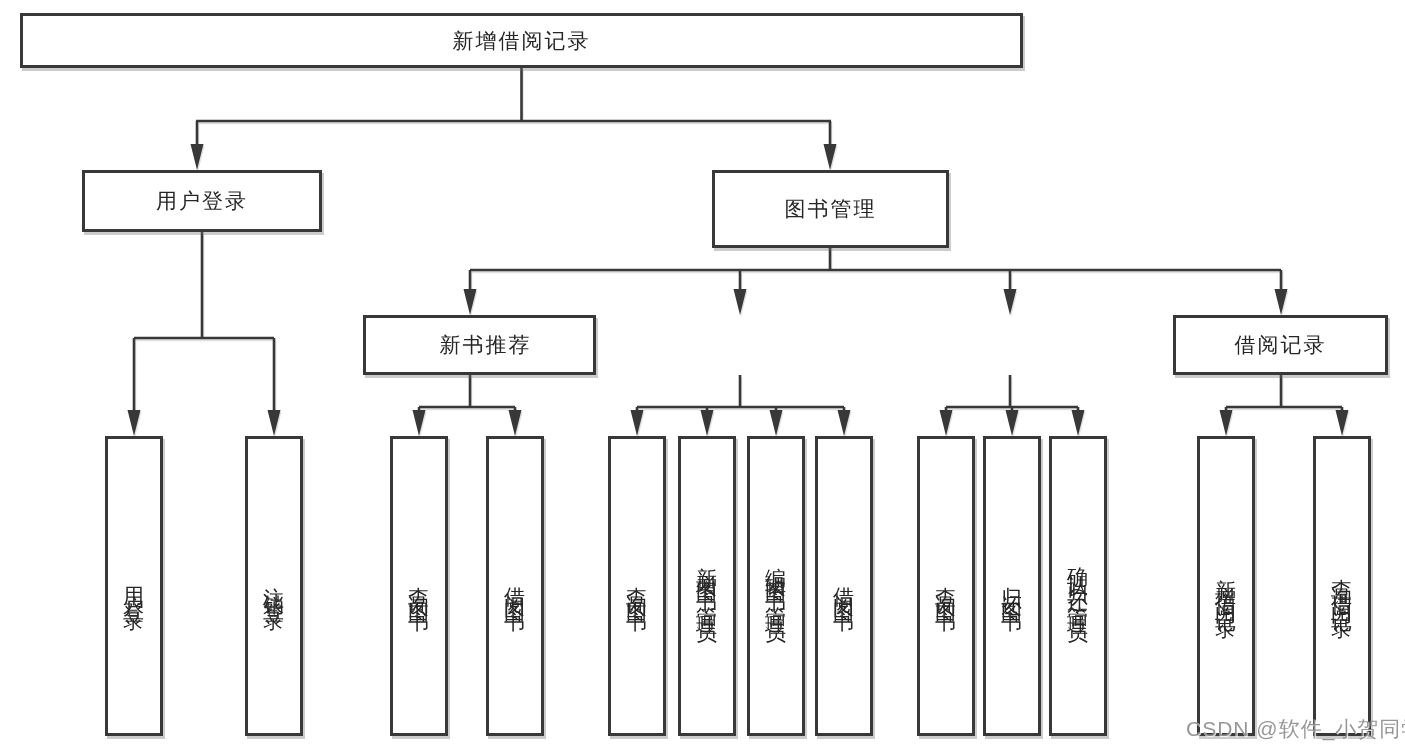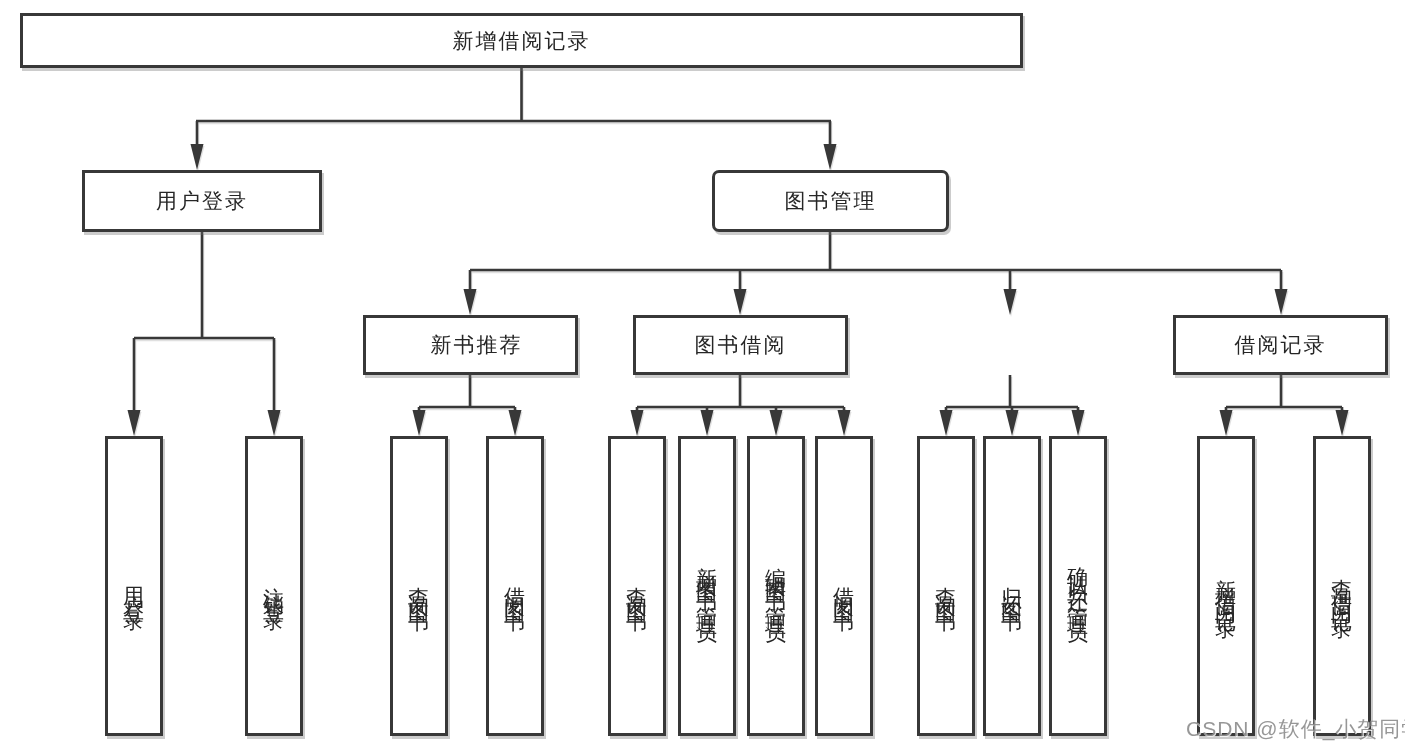--- a/index.html
+++ b/index.html
@@ -95,24 +95,23 @@
     <polygon points="1071.5,410 1084.5,410 1078,436"></polygon>
 
     <path d="M1281 375 L1281 407 M1226 407 L1342 407 M1226 407 L1226 414 M1342 407 L1342 414"></path>
     <polygon points="1219.5,410 1232.5,410 1226,436"></polygon>
     <polygon points="1335.5,410 1348.5,410 1342,436"></polygon>
   </svg>
 
   <div class="node h-node" style="left:20px; top:13px; width:1003px; height:55px;">新增借阅记录</div>
 
   <div class="node h-node" style="left:82px; top:170px; width:240px; height:62px;">用户登录</div>
-  <div class="node h-node" style="left:712px; top:170px; width:237px; height:62px;border-radius:7px;">图书管理</div>
+  <div class="node h-node" style="left:712px; top:170px; width:237px; height:78px;">图书管理</div>
 
-  <div class="node h-node" style="left:363px; top:315px; width:215px; height:60px;padding-left:12px;">新书推荐</div>
-  <div class="node h-node" style="left:633px; top:315px; width:215px; height:60px;">图书借阅</div>
+  <div class="node h-node" style="left:363px; top:315px; width:233px; height:60px;padding-left:12px;">新书推荐</div>
   <div class="node h-node" style="left:1173px; top:315px; width:215px; height:60px;">借阅记录</div>
 
   <div class="node v-node" style="left:105px; top:436px; width:58px; height:300px;">用户登录</div>
   <div class="node v-node" style="left:245px; top:436px; width:58px; height:300px;">注销登录</div>
 
   <div class="node v-node" style="left:390px; top:436px; width:58px; height:300px;">查询图书</div>
   <div class="node v-node" style="left:486px; top:436px; width:58px; height:300px;">借阅图书</div>
 
   <div class="node v-node" style="left:608px; top:436px; width:58px; height:300px;">查询图书</div>
   <div class="node v-node" style="left:678px; top:436px; width:58px; height:300px;">新增图书（管理员）</div>

